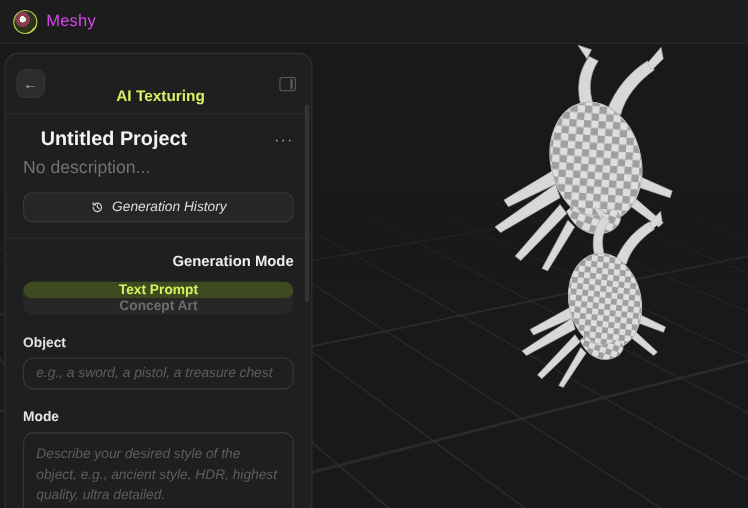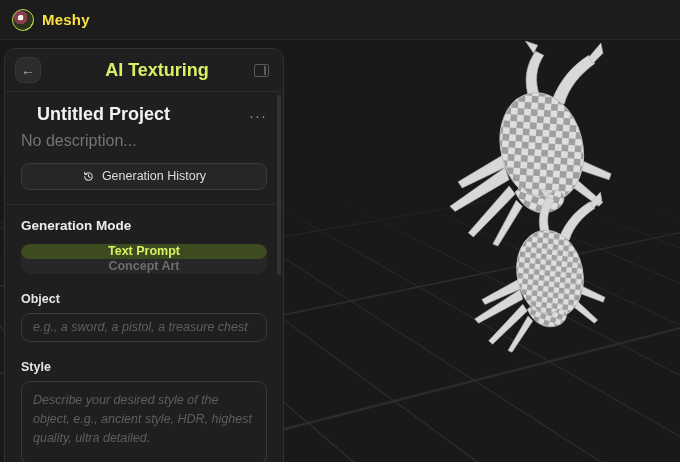--- a/index.html
+++ b/index.html
@@ -12,21 +12,21 @@
   .topbar{
     position:absolute;top:0;left:0;right:0;height:40px;z-index:20;
     background:#1c1c1c;border-bottom:1px solid #282828;
     display:flex;align-items:center;gap:8px;padding:0 12px;box-sizing:border-box;
   }
   .logo-icon{
     width:22px;height:22px;border-radius:50%;flex:0 0 auto;
     background:radial-gradient(circle at 38% 38%, #f2f7e0 0 16%, #8a3d52 17% 38%, #2c3318 39% 72%, #a9cc45 73% 100%);
     border:1px solid #b9d84e;box-sizing:border-box;
   }
-  .brand{color:#fde047;font-size:15px;font-weight:bold;letter-spacing:.2px;}
+  .brand{color:#d946ef;font-size:15px;font-weight:normal;letter-spacing:.2px;}
 
   
   .viewport{position:absolute;left:0;top:41px;right:0;bottom:0;overflow:hidden;background:#191919;}
   .grid-floor{
     position:absolute;left:-260px;top:120px;width:1600px;height:1100px;
     background-image:
       repeating-linear-gradient(0deg,#2e2e2e 0 1px,transparent 1px 64px),
       repeating-linear-gradient(90deg,#2e2e2e 0 1px,transparent 1px 64px);
     transform-origin:0 0;
     transform:perspective(520px) rotateX(57deg) rotateZ(-12deg);
@@ -45,42 +45,42 @@
   }
   .side-header{
     display:flex;align-items:center;justify-content:space-between;
     padding:8px 10px;border-bottom:1px solid #2b2b2b;
   }
   .back-btn{
     width:26px;height:26px;border-radius:8px;background:#2c2c2c;border:1px solid #373737;
     color:#b8b8b8;font-size:14px;display:flex;align-items:center;justify-content:center;
     box-sizing:border-box;cursor:pointer;
   }
-  .header-title{display:flex;align-items:center;gap:7px;color:#d8f063;font-size:18px;font-weight:bold;}
+  .header-title{display:flex;align-items:center;gap:7px;color:#d8f063;font-size:14px;font-weight:bold;flex-direction:column;}
   .stripes-icon{
     width:15px;height:15px;border-radius:3px;
     background:repeating-linear-gradient(45deg,#d8f063 0 3px,#2328133 0), 
                repeating-linear-gradient(45deg,#d8f063 0 3px,#212613 3px 6px);
   }
   .panel-btn{width:22px;height:22px;display:flex;align-items:center;justify-content:center;cursor:pointer;}
   .panel-icon{width:13px;height:11px;border:1.5px solid #5d5d5d;border-radius:2.5px;position:relative;}
   .panel-icon::after{content:"";position:absolute;top:1px;bottom:1px;right:2.5px;width:1.5px;background:#5d5d5d;}
 
   .side-body{padding:12px 16px 0;}
   .project-row{display:flex;align-items:flex-start;justify-content:space-between;}
   .project-title{color:#f2f2f2;font-size:18px;font-weight:bold;line-height:1.15;margin-left:16px;}
   .menu-dots{color:#9a9a9a;font-size:15px;line-height:1;padding-top:4px;cursor:pointer;letter-spacing:1px;}
   .desc{margin-top:7px;color:#747474;font-size:16px;}
   .history-btn{
     margin-top:13px;width:100%;height:27px;border-radius:8px;box-sizing:border-box;
     border:1px solid #3b3b3b;background:#262626;color:#dddddd;font-size:12.5px;
-    display:flex;align-items:center;justify-content:center;gap:7px;cursor:pointer;
+    display:flex;align-items:center;justify-content:center;gap:7px;cursor:pointer;font-style:italic;
   }
   .divider{height:1px;background:#2b2b2b;margin:14px -16px 0;}
-  .section-title{margin-top:13px;color:#ededed;font-size:13.5px;font-weight:bold;}
+  .section-title{margin-top:13px;color:#ededed;font-size:13.5px;font-weight:bold;text-align:right;}
   .tabs{margin-top:11px;display:flex;background:#272727;border-radius:9px;height:30px;overflow:hidden;flex-direction:column;}
   .tab{
     flex:1;display:flex;align-items:center;justify-content:center;
     font-size:12.5px;font-weight:bold;color:#6d6d6d;border-radius:9px;cursor:pointer;
   }
   .tab.active{background:#3e4a20;color:#d8f063;}
   .field-label{margin-top:18px;color:#e4e4e4;font-size:12.5px;font-weight:bold;}
   .text-input,.text-area{
     margin-top:7px;width:100%;box-sizing:border-box;display:block;
     background:#1f1f1f;border:1px solid #3a3a3a;border-radius:9px;
@@ -174,19 +174,19 @@
     <div class="section-title">Generation Mode</div>
 
     <div class="tabs">
       <div class="tab active">Text Prompt</div>
       <div class="tab">Concept Art</div>
     </div>
 
     <div class="field-label">Object</div>
     <input class="text-input" type="text" placeholder="e.g., a sword, a pistol, a treasure chest" style="">
 
-    <div class="field-label">Style</div>
+    <div class="field-label">Mode</div>
     <textarea class="text-area" placeholder="Describe your desired style of the object, e.g., ancient style, HDR, highest quality, ultra detailed." style=""></textarea>
 
   </div>
 
   <div class="scroll-thumb"></div>
 </div>
 
 </body></html>

